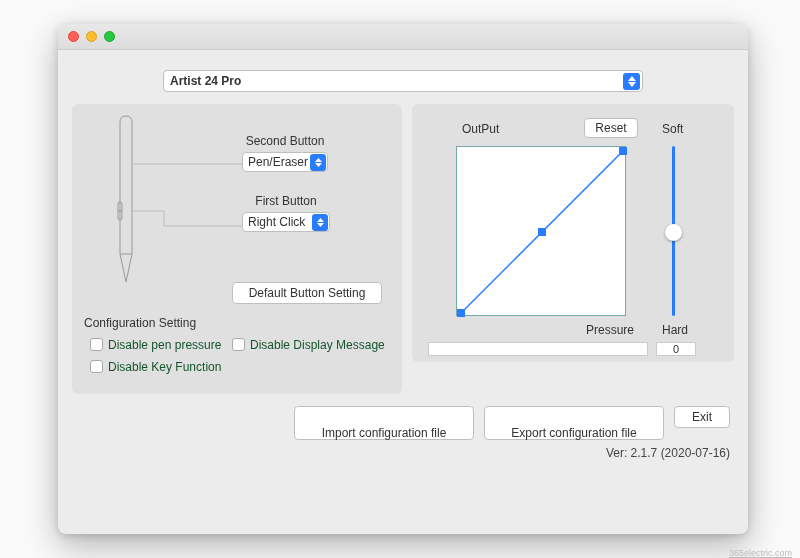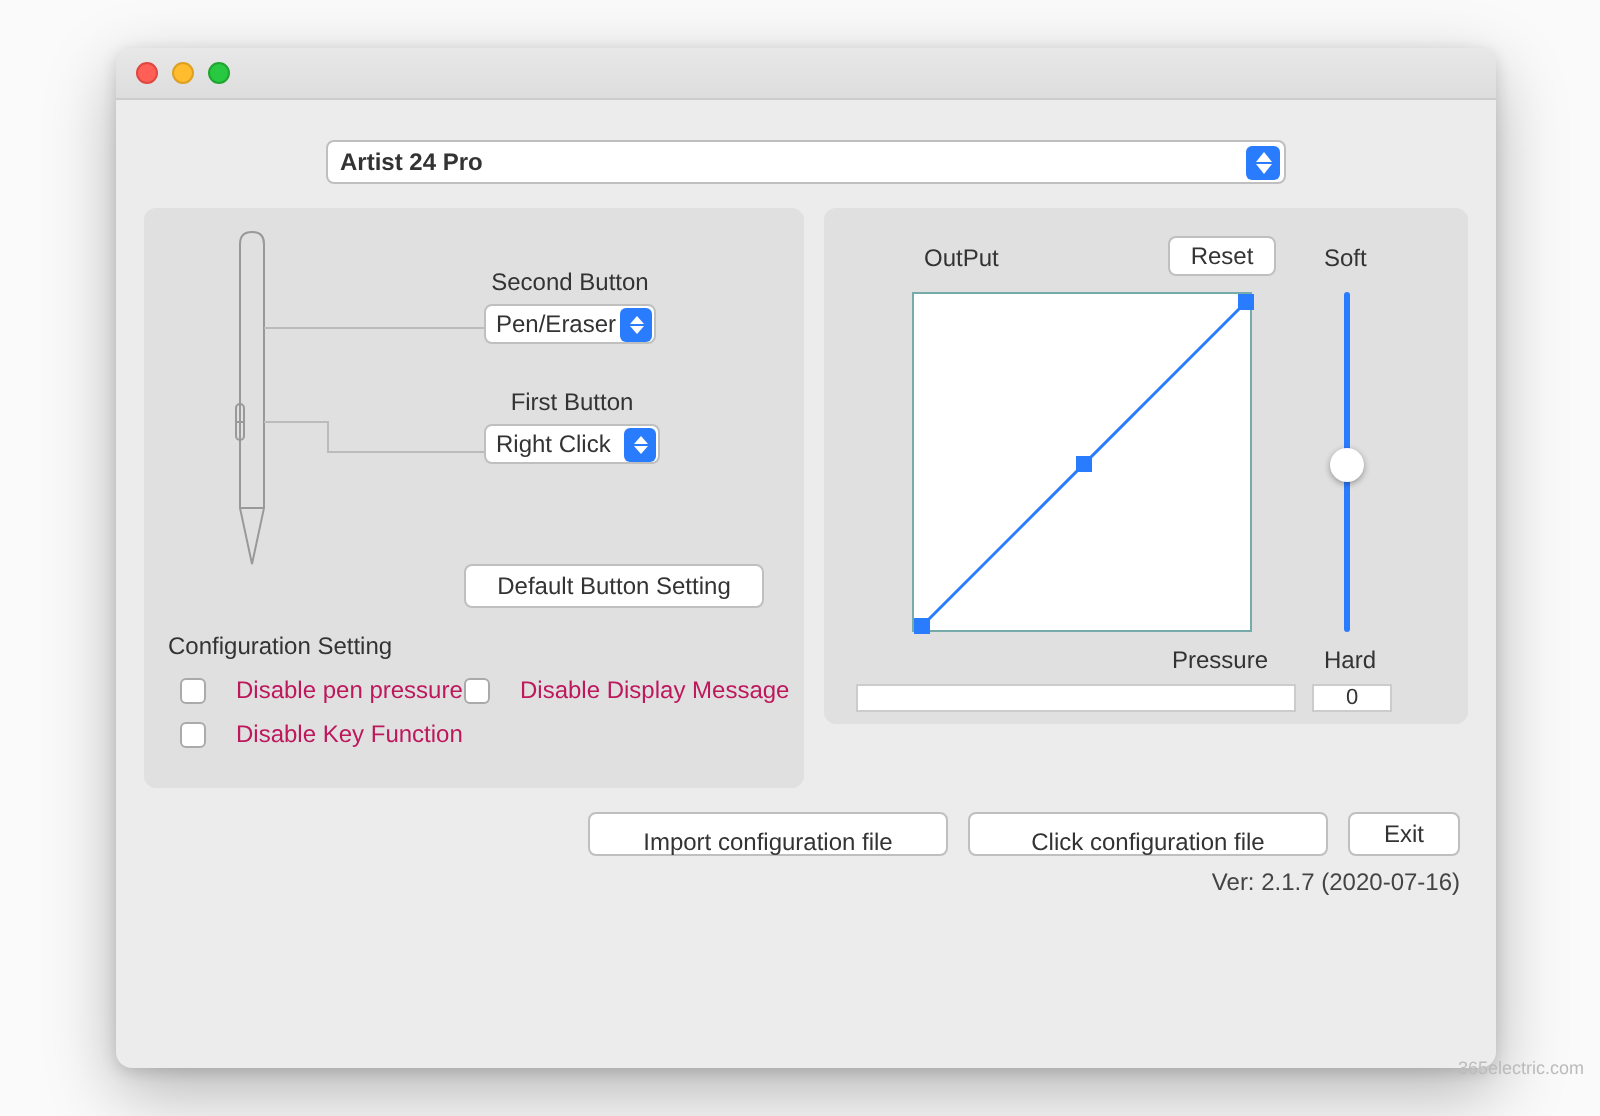--- a/index.html
+++ b/index.html
@@ -96,22 +96,22 @@
     display:flex; flex-direction:column; align-items:center; justify-content:center; gap:1px;
   }
   .default-btn {
     position:absolute; left:160px; top:178px;
     width:150px; height:22px;
     background:#ffffff; border:1px solid #bfbfbf; border-radius:4px;
     font-size:12px; text-align:center; line-height:20px;
   }
   .config-heading { position:absolute; left:12px; top:212px; font-size:12px; color:#333; }
   .checkbox-row {
-    position:absolute; display:flex; align-items:flex-end; gap:15px;
-    font-size:12px; color:#be185d;
+    position:absolute; display:flex; align-items:flex-start; gap:5px;
+    font-size:12px; color:#14532d;
   }
   .cb { width:13px; height:13px; background:#fff; border:1px solid #aaa; border-radius:3px; }
   .cb-row1a { left:18px; top:234px; }
   .cb-row1b { left:160px; top:234px; }
   .cb-row2a { left:18px; top:256px; }
 
   
   .out-label { position:absolute; left:50px; top:18px; font-size:12px; }
   .reset-btn {
     position:absolute; left:172px; top:14px; width:54px; height:20px;
@@ -146,29 +146,29 @@
   }
 
   .footer-btns {
     display:flex; justify-content:flex-end; gap:10px;
     margin-top: 12px; padding-right: 4px;
   }
   .fbtn {
     height:22px; background:#fff; border:1px solid #bfbfbf; border-radius:4px;
     font-size:12px; padding: 0 14px; line-height:20px;
   }
-  .fbtn.wide { width:180px; text-align:center; padding:4px; }
+  .fbtn.wide { width:180px; text-align:center; padding:16px; }
   .fbtn.exit { width:56px; text-align:center; padding:0; }
   .version {
     text-align:right; font-size:12px; color:#444;
     margin-top:6px; padding-right:4px;
   }
   .watermark {
-    position:absolute; right:8px; bottom:19px;
-    font-size:9px; color:#bbb;
+    position:absolute; right:8px; bottom:0;
+    font-size:9px; color:#bbb;text-decoration:underline;
   }
 </style>
 </head>
 <body>
 
 <div class="shadow-wrap">
 
   <div class="titlebar">
     <div class="traffic">
       <div class="dot red"></div>
@@ -280,21 +280,21 @@
         <div class="slider-track"></div>
         <div class="slider-knob"></div>
 
         <div class="pressure-bar"></div>
         <div class="pressure-val">0</div>
       </div>
     </div>
 
     <div class="footer-btns">
       <div class="fbtn wide">Import configuration file</div>
-      <div class="fbtn wide">Click configuration file</div>
+      <div class="fbtn wide">Export configuration file</div>
       <div class="fbtn exit">Exit</div>
     </div>
 
     <div class="version">Ver: 2.1.7 (2020-07-16)</div>
   </div>
 </div>
 
 <div class="watermark">365electric.com</div>
 
 </body></html>

